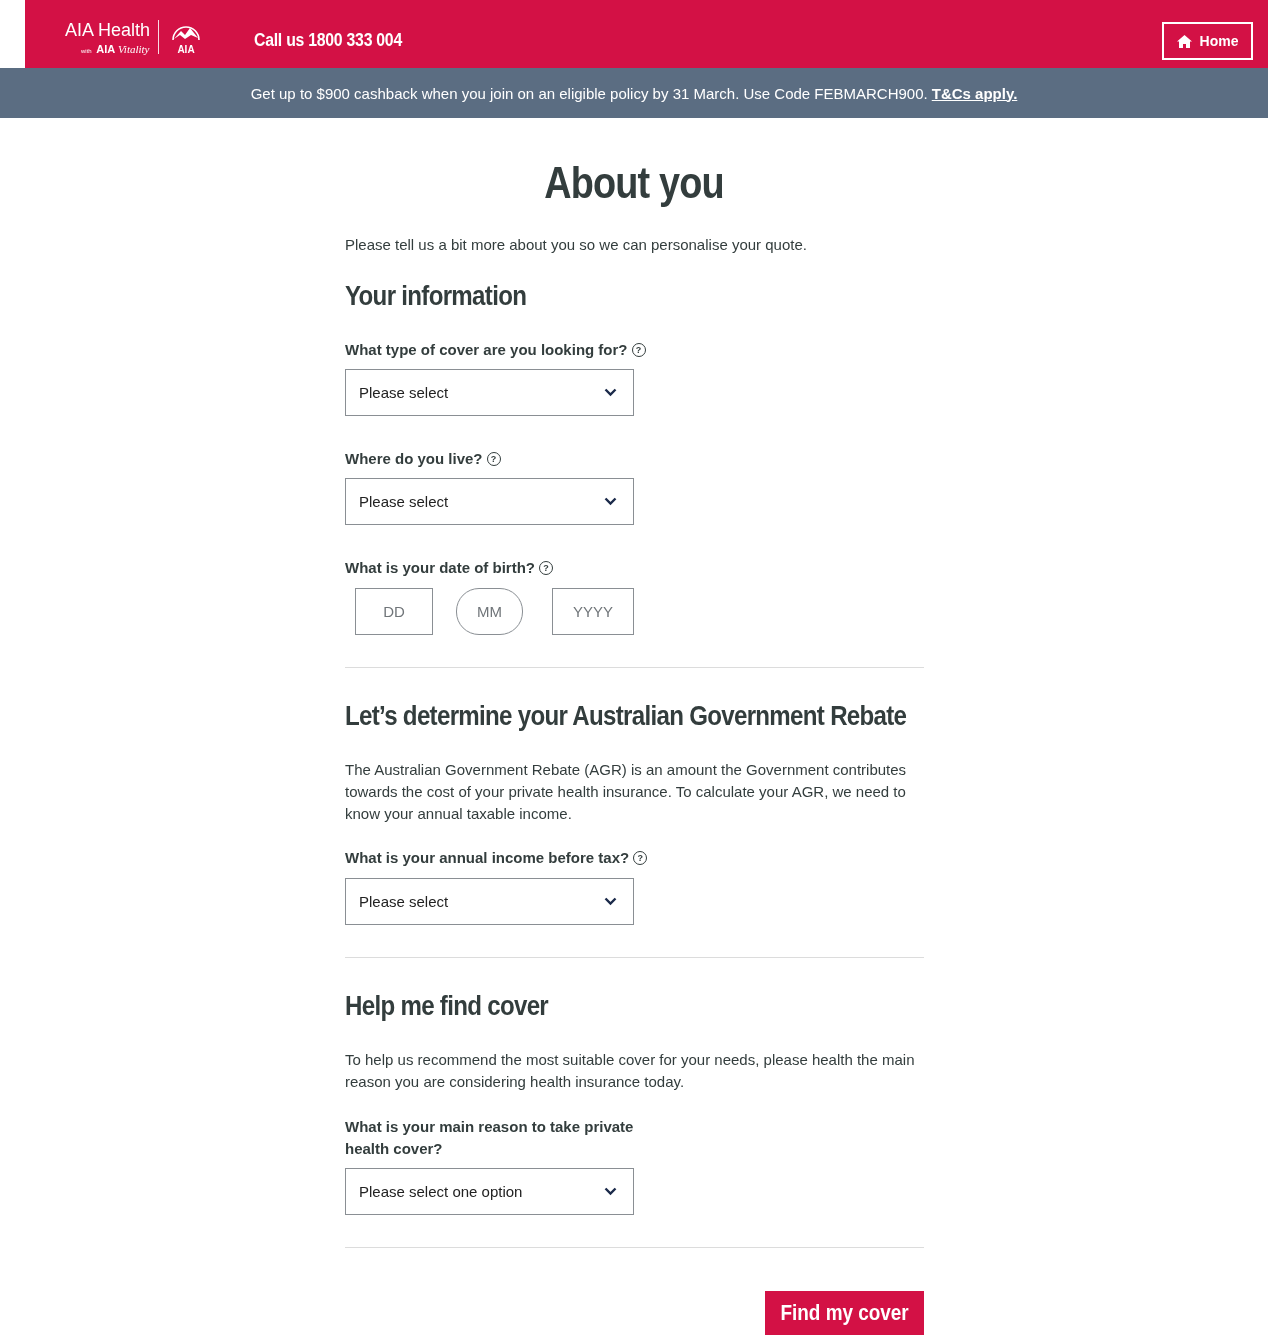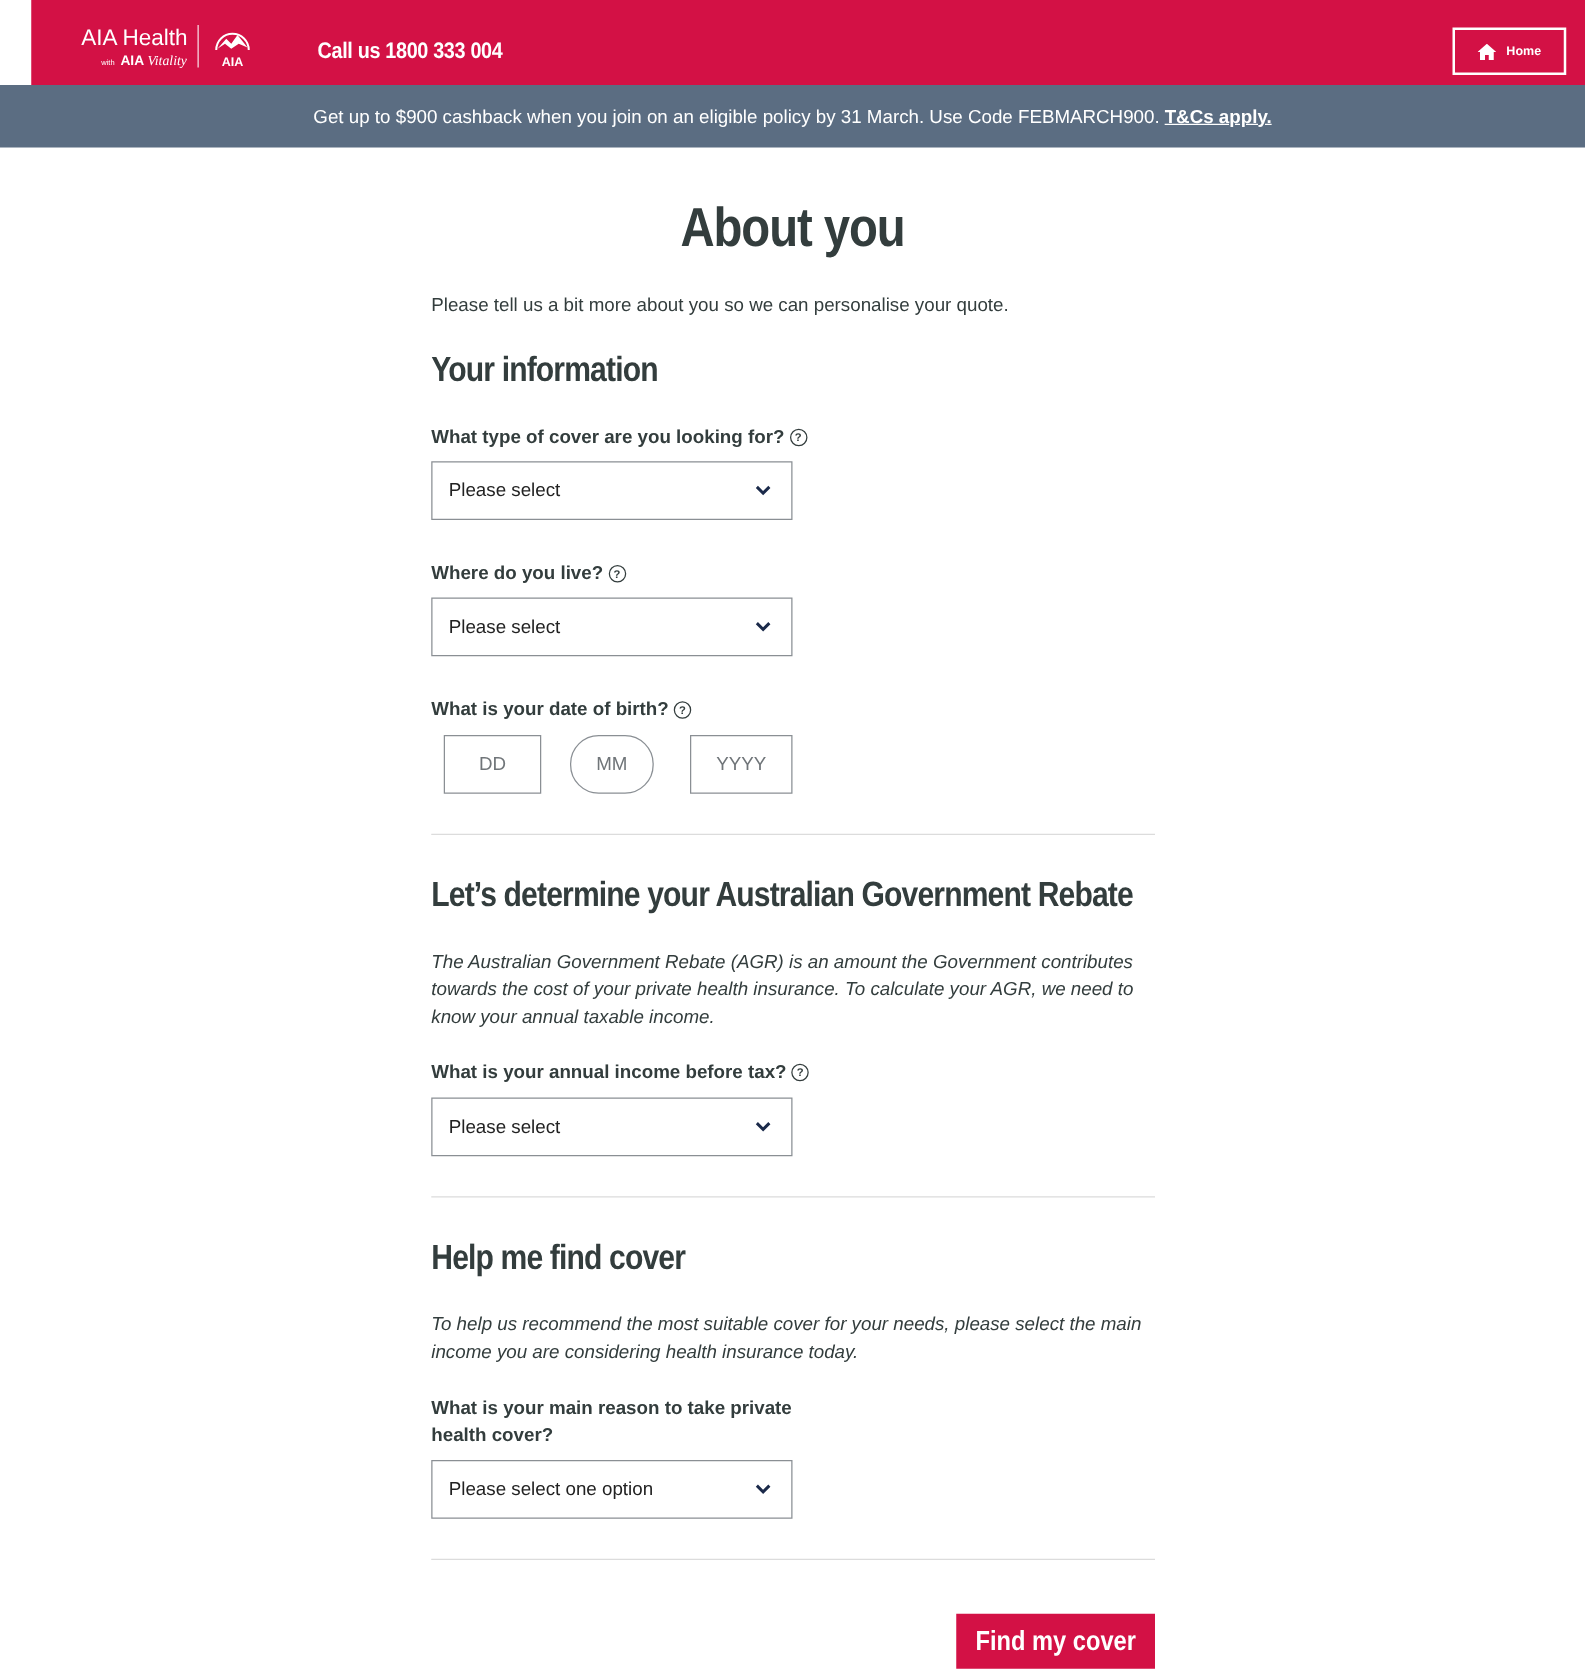--- a/index.html
+++ b/index.html
@@ -9,42 +9,42 @@
   .header { position: absolute; left: 0; top: 0; width: 1268px; height: 68px; background: #d31145; margin-left: 25px; }
   .logo { position: absolute; left: 40px; top: 20px; height: 38px; display: flex; align-items: flex-start; }
   .logo-text { color: #fff; }
   .logo-main { font-size: 18px; line-height: 20px; font-family: "Liberation Sans", sans-serif; }
   .logo-sub { font-size: 11px; line-height: 14px; margin-top: 2px; padding-left: 16px; font-weight: bold; }
   .logo-sub .with { font-size: 6px; font-weight: normal; margin-right: 2px; }
   .logo-sub .vit { font-style: italic; font-weight: normal; font-family: "Liberation Serif", serif; font-size: 11px; }
   .logo-divider { width: 1px; height: 34px; background: rgba(255,255,255,0.85); margin: 0 10px 0 8px; }
   .logo-mark { width: 34px; height: 36px; }
   .call { position: absolute; left: 229px; top: 30px; color: #fff; font-weight: bold; font-size: 18px; letter-spacing: -0.3px; transform: scaleX(0.88); transform-origin: left; }
-  .home-btn { position: absolute; left: 1137px; top: 22px; width: 91px; height: 38px; border: 2px solid #fff; color: #fff; display: flex; align-items: center; justify-content: center; gap: 8px; font-weight: bold; font-size: 10px; cursor: pointer; }
+  .home-btn { position: absolute; left: 1137px; top: 22px; width: 91px; height: 38px; border: 2px solid #fff; color: #fff; display: flex; align-items: center; justify-content: center; gap: 8px; font-weight: bold; font-size: 14px; cursor: pointer; }
   .home-btn svg { width: 15px; height: 13px; }
 
   .promo { position: absolute; left: 0; top: 68px; width: 1268px; height: 50px; background: #5b6d82; color: #fff; font-size: 15px; display: flex; align-items: center; justify-content: center; }
   .promo a { color: #fff; font-weight: bold; text-decoration: underline; margin-left: 4px; }
 
   .title { position: absolute; left: 0; top: 158px; width: 1268px; text-align: center; font-size: 44px; font-weight: bold; color: #333d3d; letter-spacing: -1px; transform: scaleX(0.86); }
   .intro { position: absolute; left: 345px; top: 236px; font-size: 15px; color: #333d3d; }
 
   .h2 { position: absolute; left: 345px; font-size: 28px; font-weight: bold; color: #333d3d; letter-spacing: -0.8px; transform: scaleX(0.86); transform-origin: left; white-space: nowrap; }
 
   .label { position: absolute; left: 345px; font-size: 15px; font-weight: bold; color: #333d3d; display: flex; align-items: center; gap: 4px; }
   .help-icon { width: 14px; height: 14px; border: 1.3px solid #333d3d; border-radius: 50%; font-size: 9px; display: inline-flex; align-items: center; justify-content: center; font-weight: bold; }
 
   .select { position: absolute; left: 345px; width: 289px; height: 47px; border: 1px solid #8a8f94; background: #fff; display: flex; align-items: center; justify-content: space-between; padding: 0 16px 0 13px; font-size: 15px; color: #222; cursor: pointer; }
   .select svg { width: 13px; height: 9px; }
 
   .dob { position: absolute; top: 588px; height: 47px; border: 1px solid #8a8f94; display: flex; align-items: center; justify-content: center; font-size: 15px; color: #707579; }
 
   .divider { position: absolute; left: 345px; width: 579px; height: 1px; background: #dcdcdc; }
 
-  .para { position: absolute; left: 345px; width: 580px; font-size: 15px; line-height: 22px; color: #333d3d; font-style: italic; }
+  .para { position: absolute; left: 345px; width: 580px; font-size: 15px; line-height: 22px; color: #333d3d; }
 
   .cta { position: absolute; left: 765px; top: 1291px; width: 159px; height: 44px; background: #d31145; color: #fff; font-weight: bold; font-size: 22px; display: flex; align-items: center; justify-content: center; cursor: pointer; }
   .cta span { transform: scaleX(0.86); display: inline-block; }
 </style>
 </head>
 <body>
 
 <div class="header">
   <div class="logo">
     <div class="logo-text">
@@ -125,21 +125,21 @@
 <div class="select" style="top:878px;">
   <span>Please select</span>
   <svg viewBox="0 0 13 9">
       <path d="M1.5 1.5 L6.5 6.5 L11.5 1.5" fill="none" stroke="#1b2a4a" stroke-width="2.4"></path>
     </svg>
 </div>
 
 <div class="divider" style="top:957px;"></div>
 
 <h2 class="h2" style="top:990px;">Help me find cover</h2>
-<p class="para" style="top:1049px;">To help us recommend the most suitable cover for your needs, please select the main income you are considering health insurance today.</p>
+<p class="para" style="top:1049px;">To help us recommend the most suitable cover for your needs, please health the main reason you are considering health insurance today.</p>
 
 <div class="label" style="top:1116px; width:290px; line-height:22px; display:block;">What is your main reason to take private health cover?</div>
 <div class="select" style="top:1168px;">
   <span>Please select one option</span>
   <svg viewBox="0 0 13 9">
       <path d="M1.5 1.5 L6.5 6.5 L11.5 1.5" fill="none" stroke="#1b2a4a" stroke-width="2.4"></path>
     </svg>
 </div>
 
 <div class="divider" style="top:1247px;"></div>

